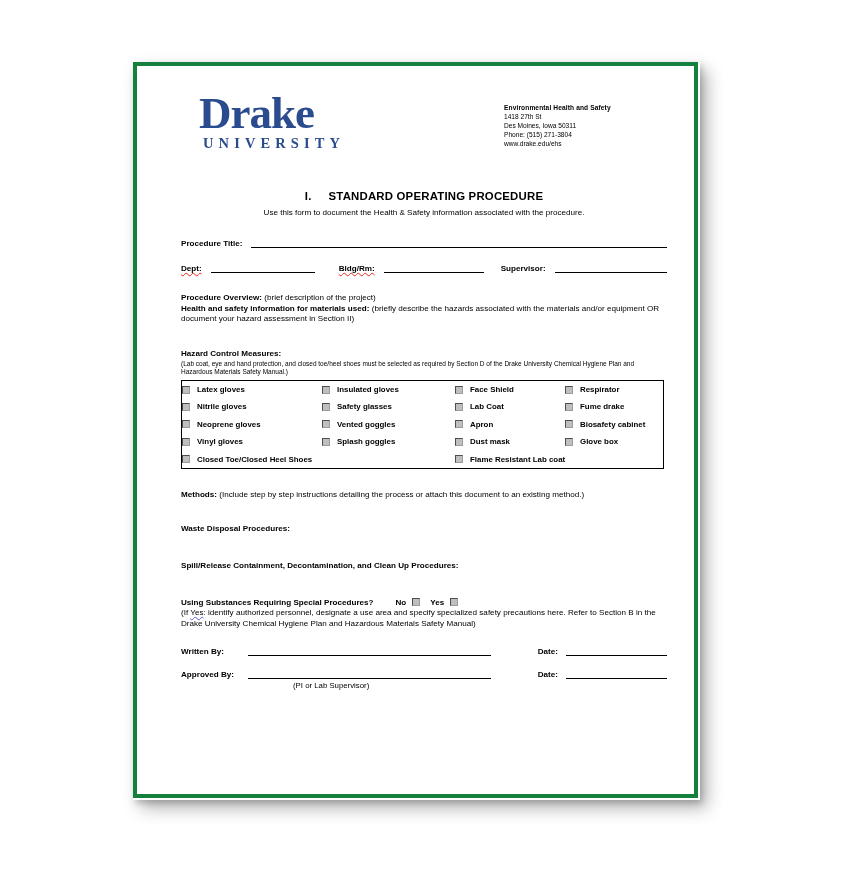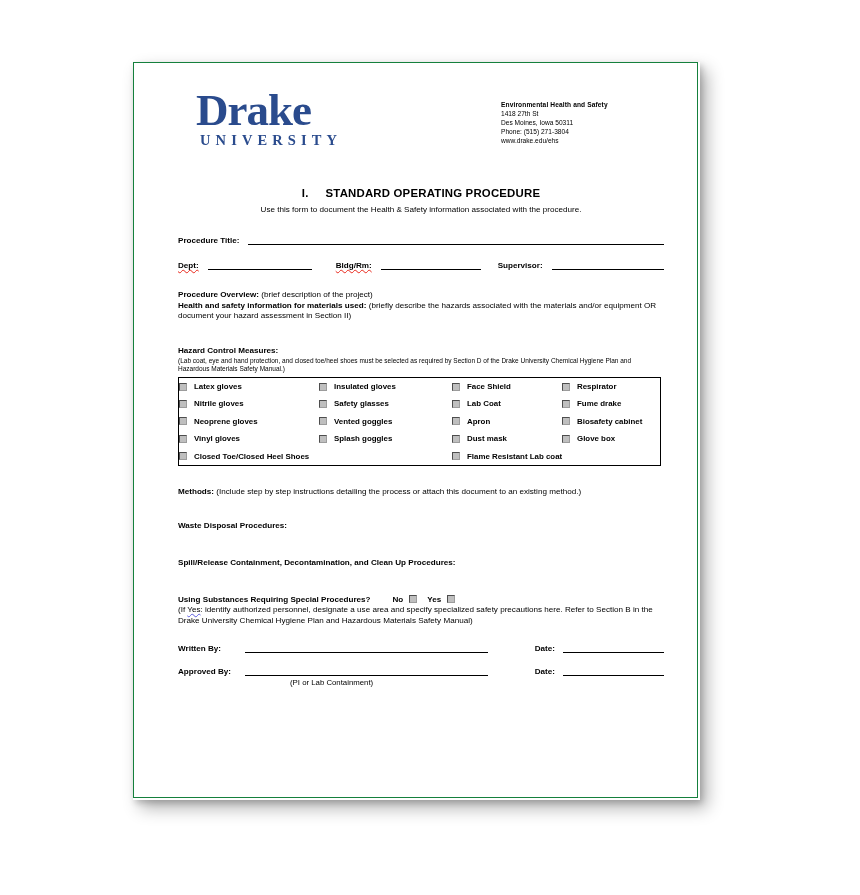--- a/index.html
+++ b/index.html
@@ -29,21 +29,21 @@
     box-shadow: 7px 8px 16px rgba(0,0,0,0.30), 2px 3px 6px rgba(0,0,0,0.18);
     background: #ffffff;
   }
   .page {
     position: absolute;
     left: 133px;
     top: 62px;
     width: 565px;
     height: 736px;
     background: #ffffff;
-    border: 1px solid #15803d;
+    border: 4px solid #15803d;
     box-sizing: border-box;
     overflow: hidden;
   }
   .inner {
     position: absolute;
     left: 44px;
     top: 19px;
     width: 486px;
   }
 
@@ -439,18 +439,18 @@
           <span class="sig-rule"></span>
           <span class="sig-date">Date:</span>
           <span class="sig-drule"></span>
         </div>
         <div class="sigrow">
           <span class="sig-name">Approved By:</span>
           <span class="sig-rule"></span>
           <span class="sig-date">Date:</span>
           <span class="sig-drule"></span>
         </div>
-        <div class="pi">(PI or Lab Containment)</div>
+        <div class="pi">(PI or Lab Supervisor)</div>
       </div>
 
     </div>
   </div>
 </div>
 
 </body></html>

